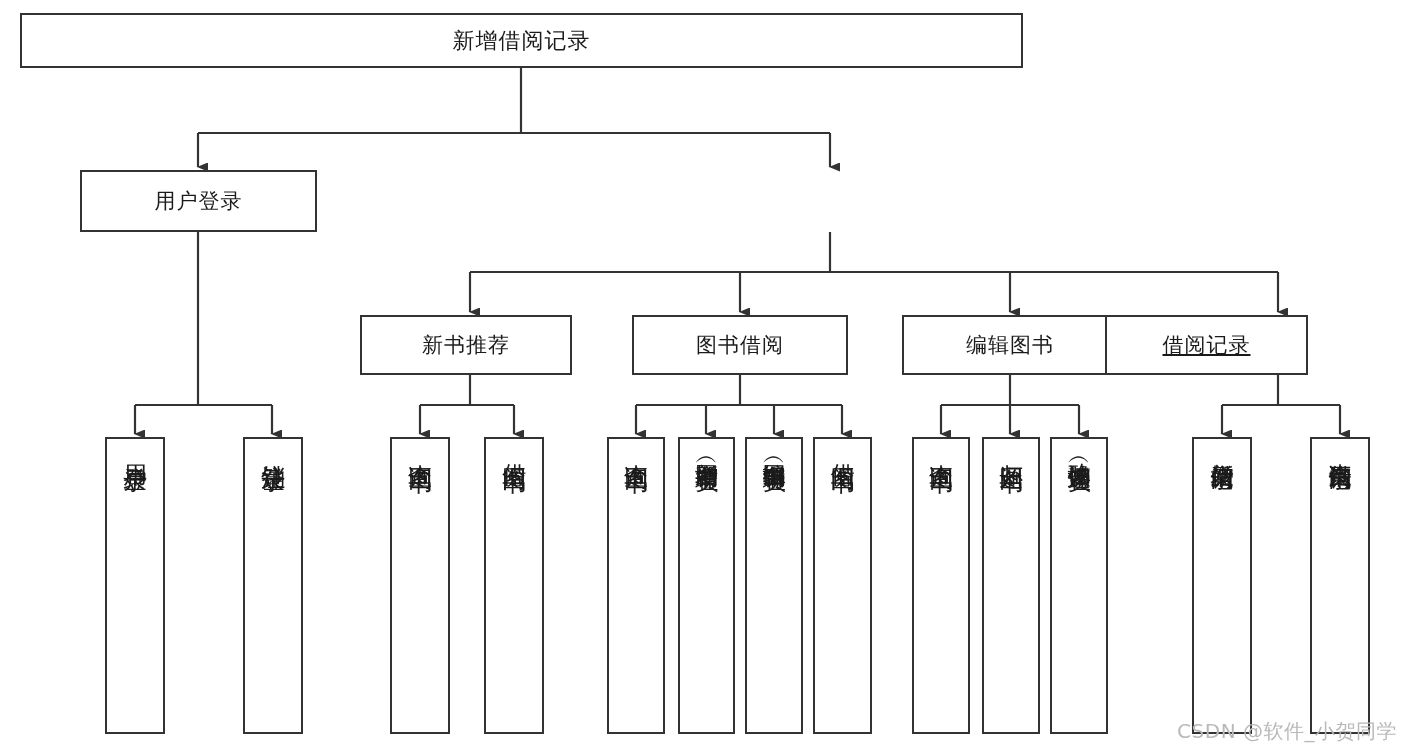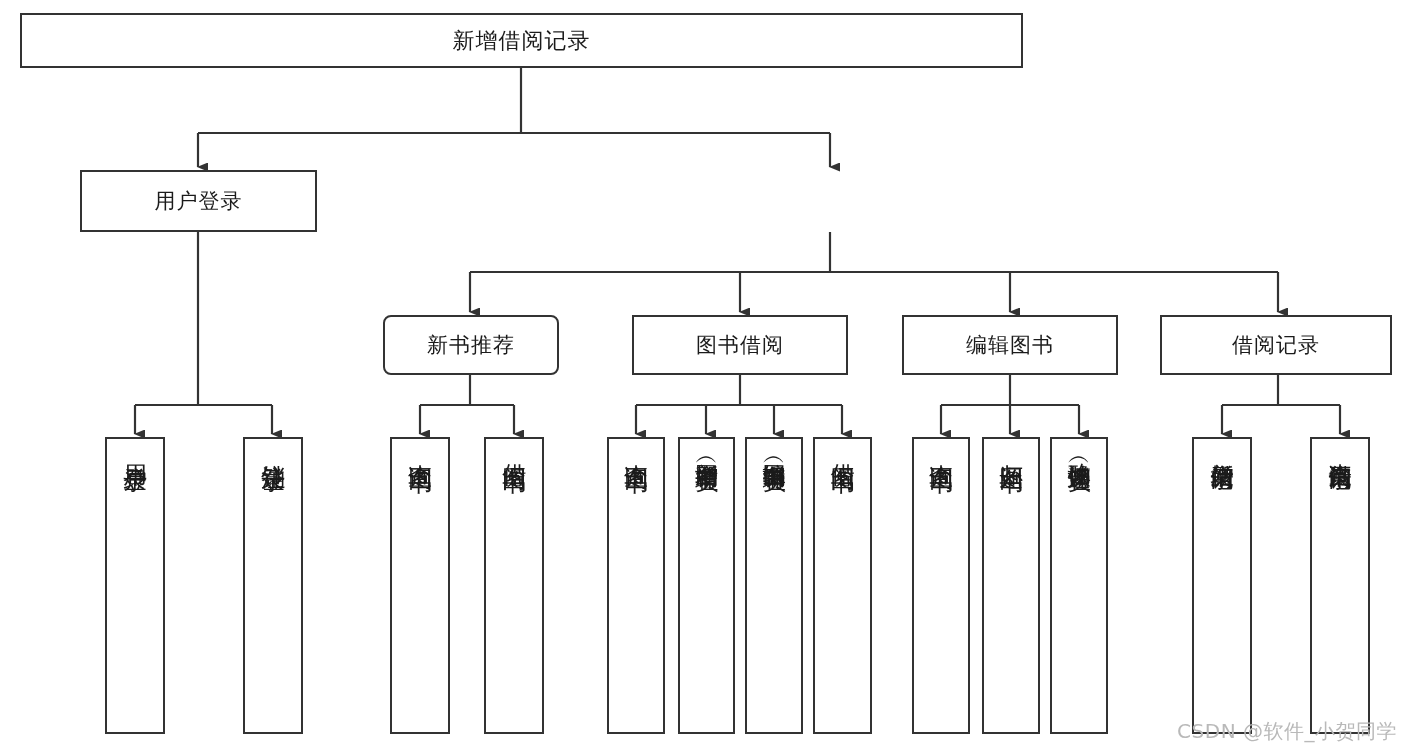--- a/index.html
+++ b/index.html
@@ -138,30 +138,30 @@
   </svg>
 
   <div class="node root" style="left:20px; top:13px; width:1003px; height:55px;">
     <span class="label">新增借阅记录</span>
   </div>
 
   <div class="node lvl2" style="left:80px; top:170px; width:237px; height:62px;">
     <span class="label">用户登录</span>
   </div>
 
-  <div class="node lvl3" style="left:383px; top:315px; width:176px; height:60px;border-radius:8px;">
+  <div class="node lvl3" style="left:360px; top:315px; width:212px; height:60px;">
     <span class="label">新书推荐</span>
   </div>
   <div class="node lvl3" style="left:632px; top:315px; width:216px; height:60px;">
     <span class="label">图书借阅</span>
   </div>
   <div class="node lvl3" style="left:902px; top:315px; width:216px; height:60px;">
     <span class="label">编辑图书</span>
   </div>
-  <div class="node lvl3" style="left:1160px; top:315px; width:232px; height:60px;">
+  <div class="node lvl3" style="left:1105px; top:315px; width:203px; height:60px;text-decoration:underline;">
     <span class="label">借阅记录</span>
   </div>
 
   <div class="node leaf" style="left:105px; top:437px; width:60px; height:297px;">
     <span class="label">用户登录</span>
   </div>
   <div class="node leaf" style="left:243px; top:437px; width:60px; height:297px;">
     <span class="label">注销登录</span>
   </div>
 

